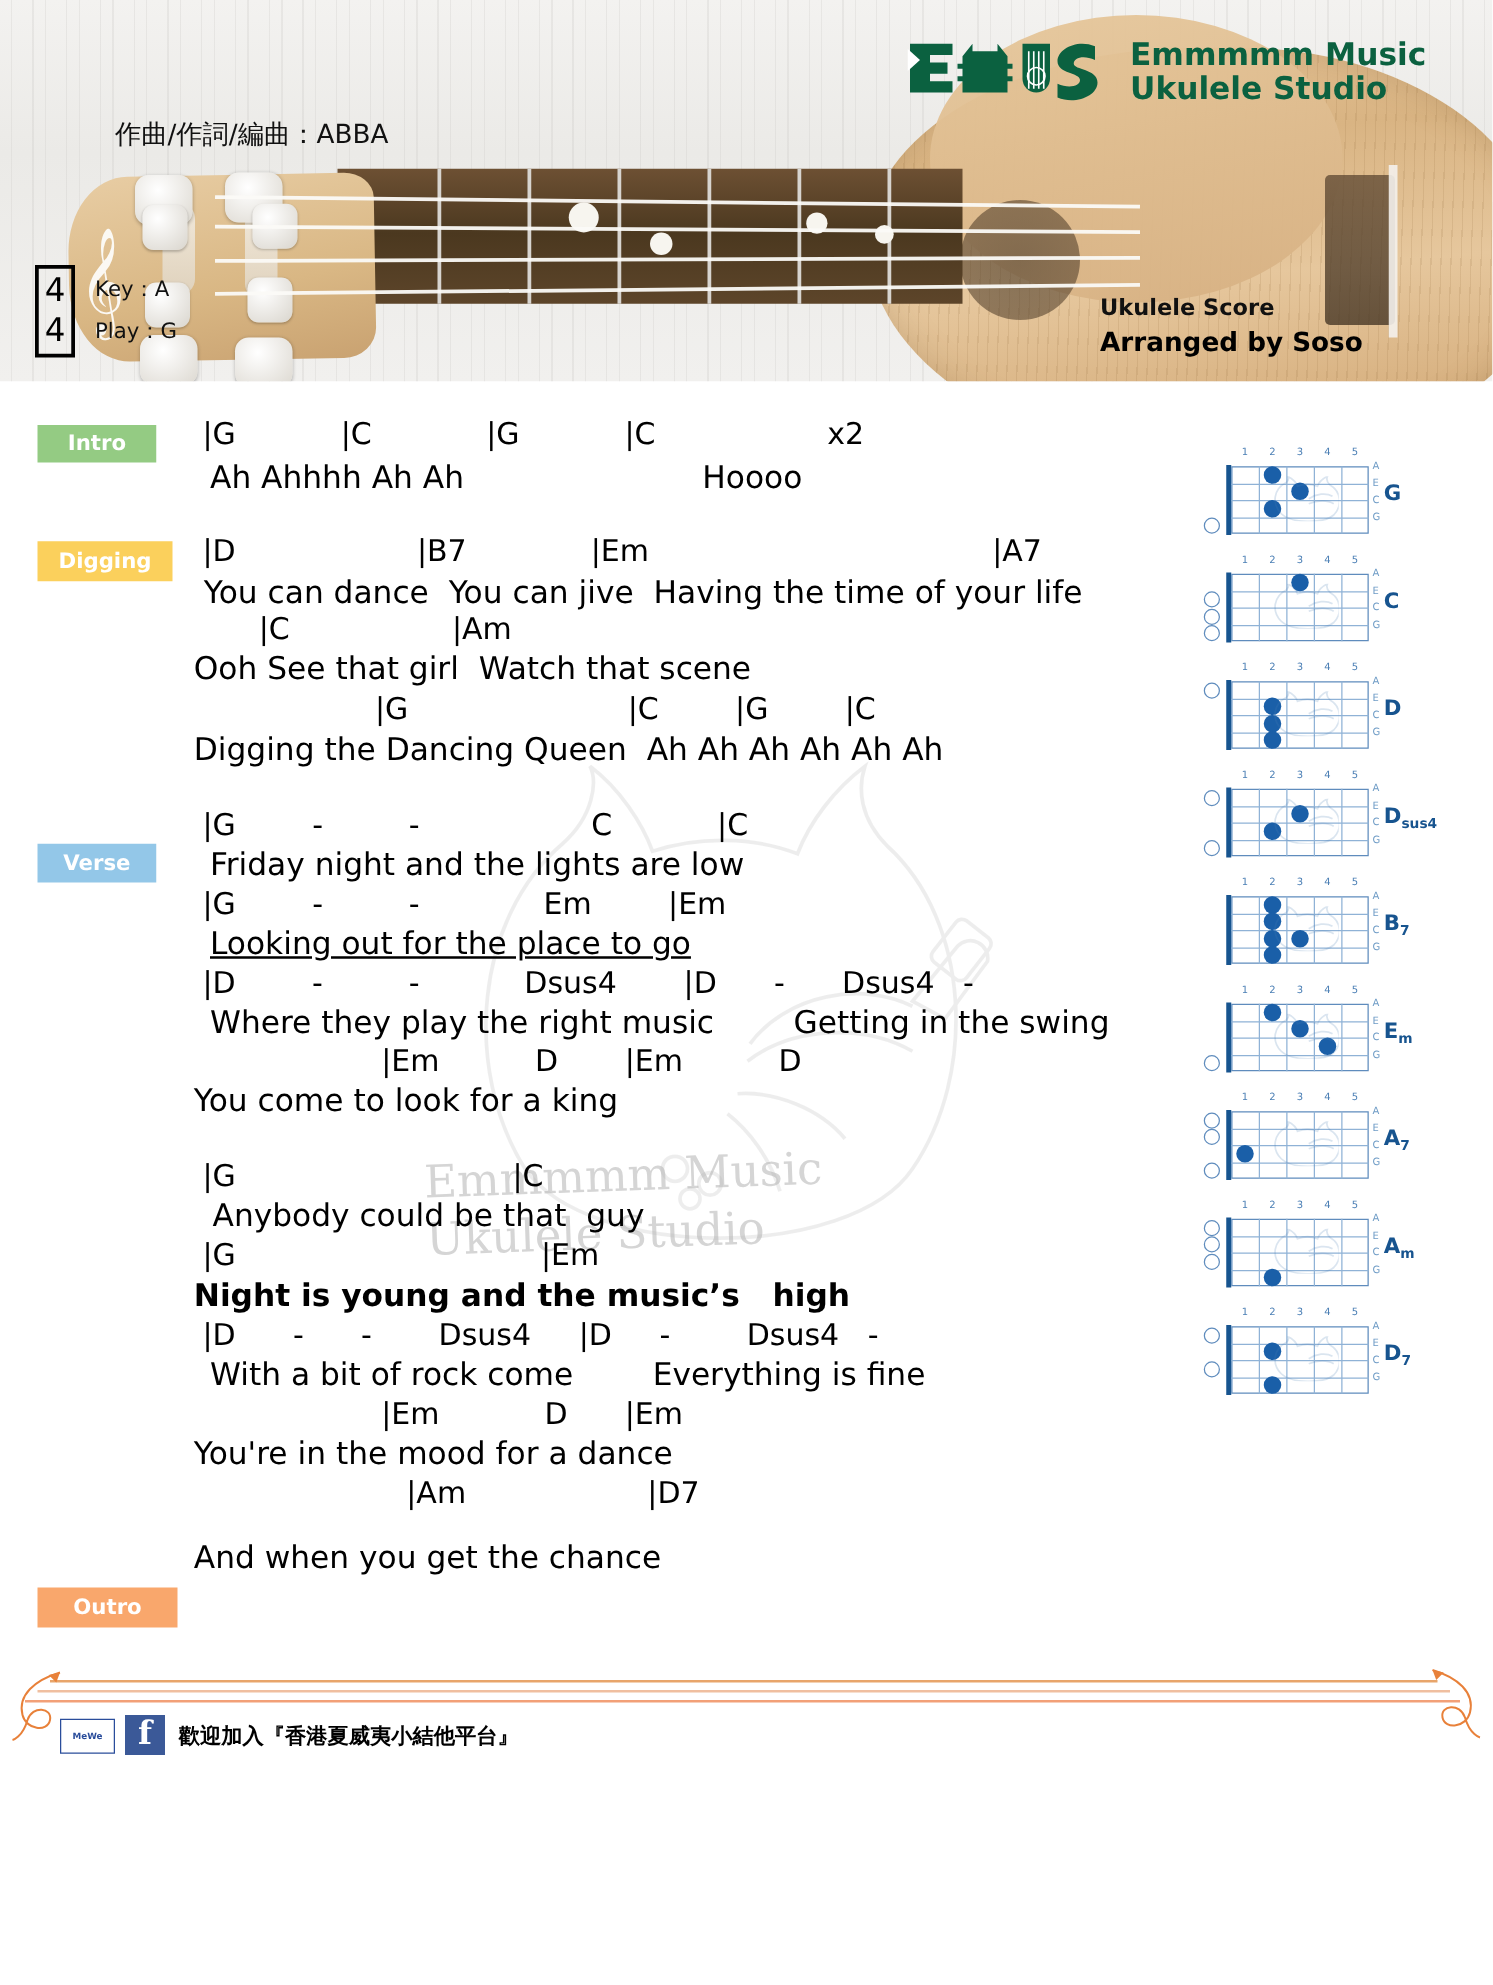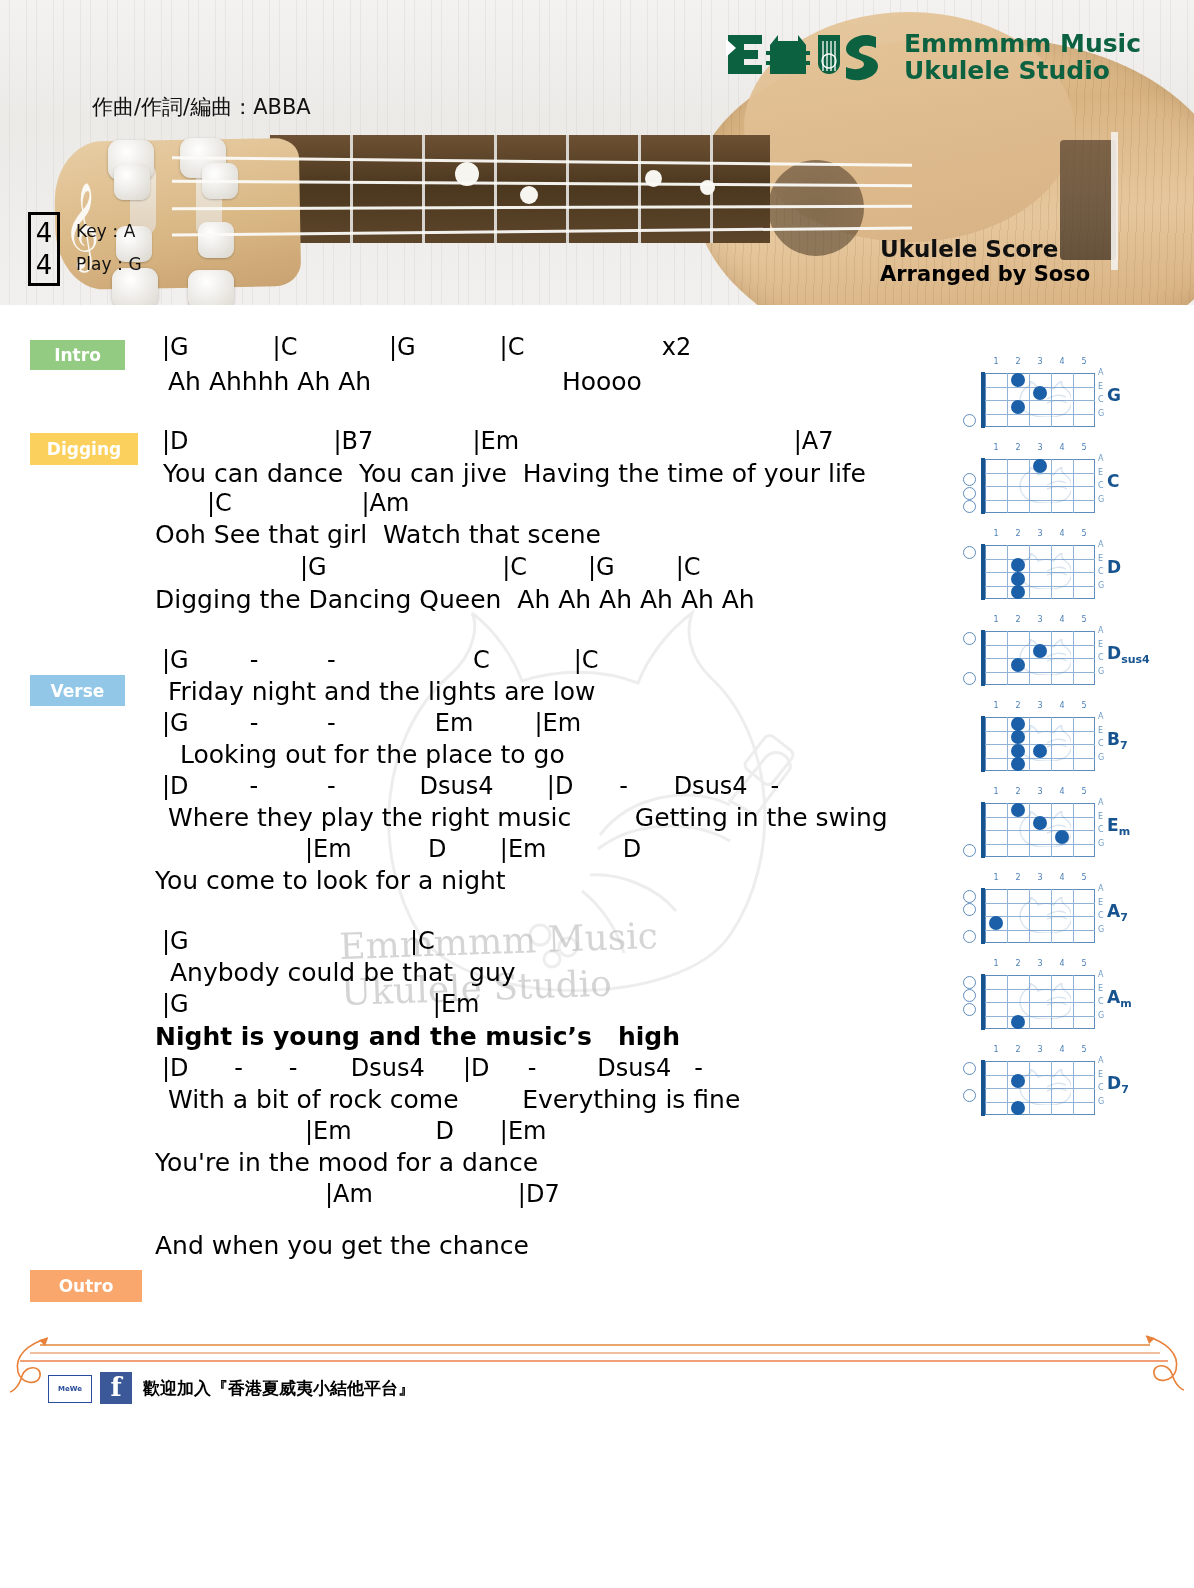--- a/index.html
+++ b/index.html
@@ -104,21 +104,21 @@
   .hkub{
     position:absolute;left:744px;top:155px;width:122px;height:122px;background:#fff;
     display:flex;align-items:center;justify-content:center;
   }
   .hkub-circle{width:110px;height:110px;border-radius:50%;background:#111;position:relative;
     display:flex;align-items:flex-end;justify-content:center;}
   .hkub-txt{color:#fff;font-weight:bold;font-size:25px;line-height:22px;
     font-family:"DejaVu Sans",sans-serif;position:relative;z-index:3;margin-bottom:16px;}
   .hkub-sub{position:absolute;bottom:6px;width:100%;text-align:center;color:#fff;font-size:8px;z-index:3;
     font-family:"DejaVu Sans",sans-serif;}
-  .score-lbl{position:absolute;left:880px;top:236px;font-size:23px;color:#111;font-weight:bold;
+  .score-lbl{position:absolute;left:880px;top:236px;font-size:18px;color:#111;font-weight:bold;
     font-family:"DejaVu Sans",sans-serif;}
   .arr-lbl{position:absolute;left:880px;top:262px;font-size:21px;color:#000;font-weight:bold;
     font-family:"DejaVu Sans",sans-serif;}
 
   
   .sheet{position:absolute;left:0;top:305px;width:1194px;height:1015px;}
   .watermark{
     position:absolute;left:300px;top:300px;width:560px;height:420px;
     opacity:.14;pointer-events:none;
   }
@@ -289,25 +289,25 @@
       <div class="crd" style="left: 162px; top: 122px;">|D                   |B7             |Em                                    |A7</div>
       <div class="lyr" style="left: 163px; top: 154px;">You can dance  You can jive  Having the time of your life</div>
       <div class="crd" style="left: 207px; top: 184px;">|C                 |Am</div>
       <div class="lyr" style="left: 155px; top: 215px;">Ooh See that girl  Watch that scene</div>
       <div class="crd" style="left: 300px; top: 248px;">|G                       |C        |G        |C</div>
       <div class="lyr" style="left: 155px; top: 280px;">Digging the Dancing Queen  Ah Ah Ah Ah Ah Ah</div>
       <div class="seclabel" style="left: 30px; top: 370px; width: 95px; height: 31px; background: rgb(147, 199, 232);">Verse</div>
       <div class="crd" style="left: 162px; top: 341px;">|G        -         -                  C           |C</div>
       <div class="lyr" style="left: 168px; top: 372px;">Friday night and the lights are low</div>
       <div class="crd" style="left: 162px; top: 404px;">|G        -         -             Em        |Em</div>
-      <div class="lyr" style="left: 180px; top: 435px;">Looking out for the place to go</div>
+      <div class="lyr" style="left: 168px; top: 435px; text-decoration: underline;">Looking out for the place to go</div>
       <div class="crd" style="left: 162px; top: 467px;">|D        -         -           Dsus4       |D      -      Dsus4   -</div>
       <div class="lyr" style="left: 168px; top: 498px;">Where they play the right music        Getting in the swing</div>
       <div class="crd" style="left: 305px; top: 530px;">|Em          D       |Em          D</div>
-      <div class="lyr" style="left: 155px; top: 561px;">You come to look for a night</div>
+      <div class="lyr" style="left: 155px; top: 561px;">You come to look for a king</div>
       <div class="crd" style="left: 162px; top: 622px;">|G                             |C</div>
       <div class="lyr" style="left: 170px; top: 653px;">Anybody could be that  guy</div>
       <div class="crd" style="left: 162px; top: 685px;">|G                                |Em</div>
       <div class="lyr" style="left: 155px; top: 717px; font-weight: bold;">Night is young and the music’s   high</div>
       <div class="crd" style="left: 162px; top: 749px;">|D      -      -       Dsus4     |D     -        Dsus4   -</div>
       <div class="lyr" style="left: 168px; top: 780px;">With a bit of rock come        Everything is fine</div>
       <div class="crd" style="left: 305px; top: 812px;">|Em           D      |Em</div>
       <div class="lyr" style="left: 155px; top: 843px;">You're in the mood for a dance</div>
       <div class="crd" style="left: 325px; top: 875px;">|Am                   |D7</div>
       <div class="lyr" style="left: 155px; top: 906px; margin-top: 20px;">And when you get the chance</div>

